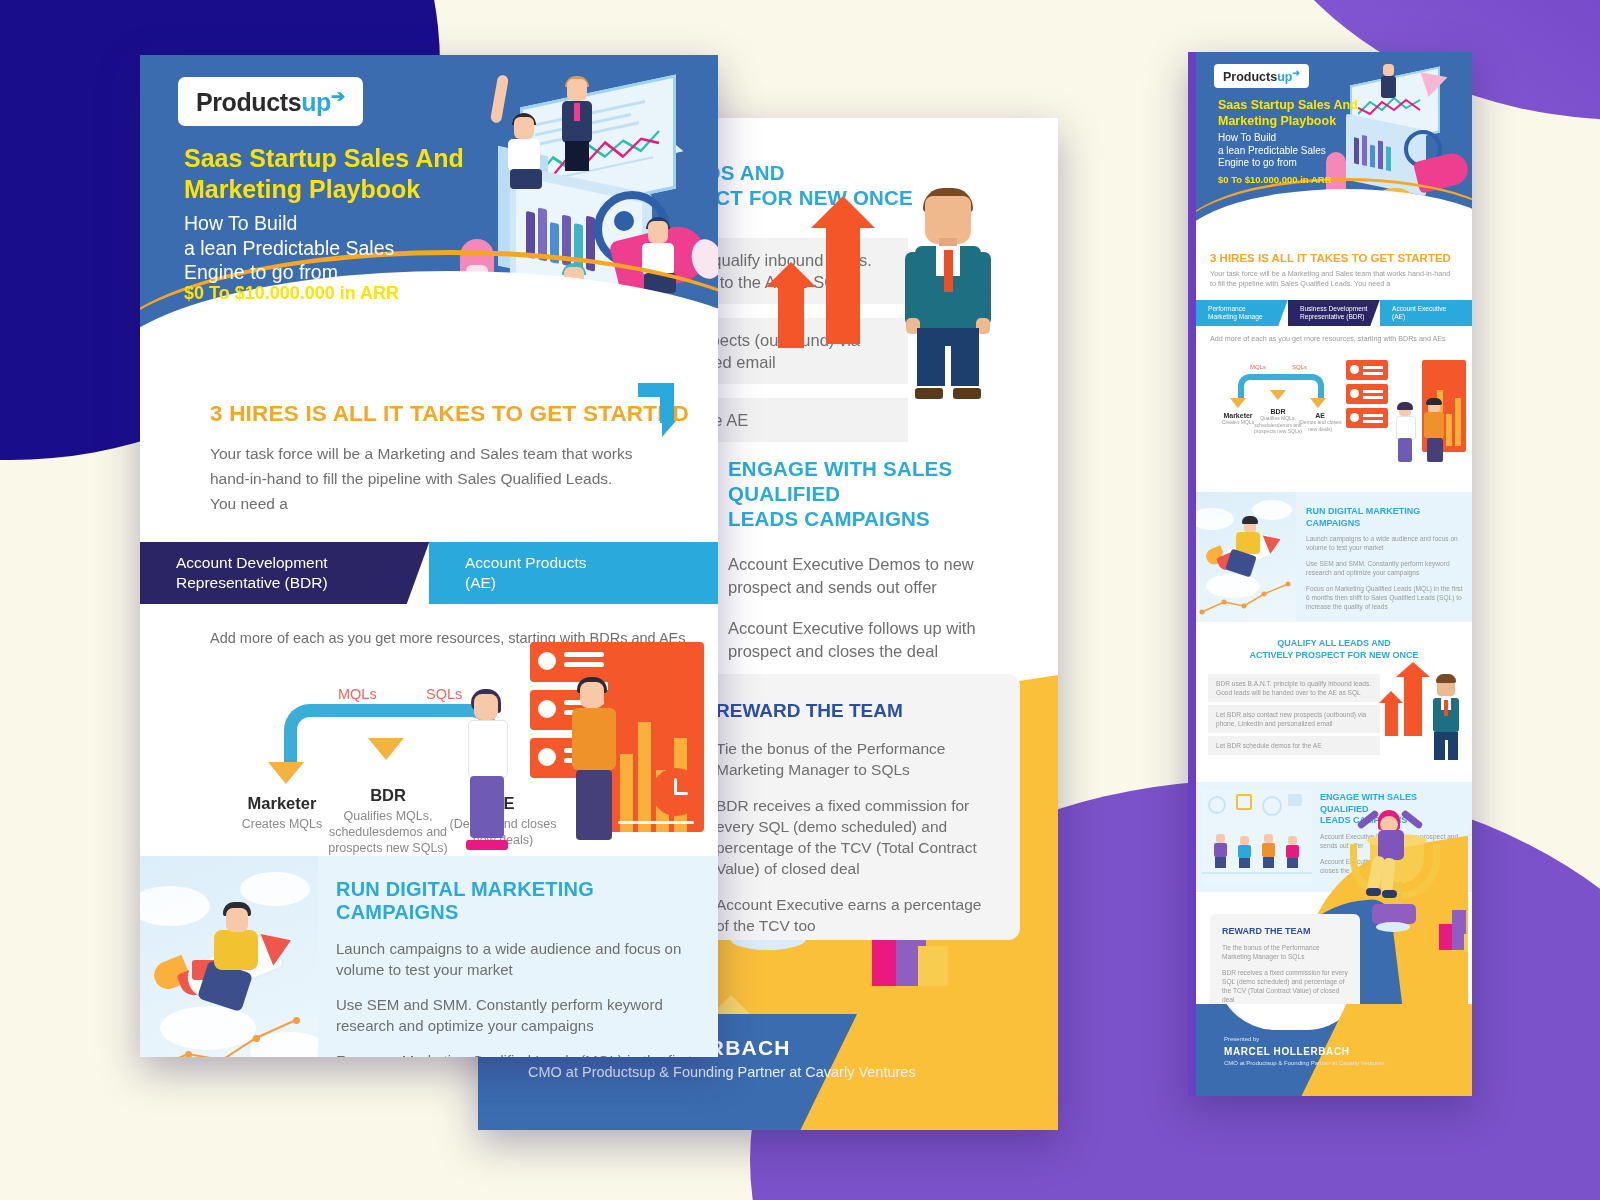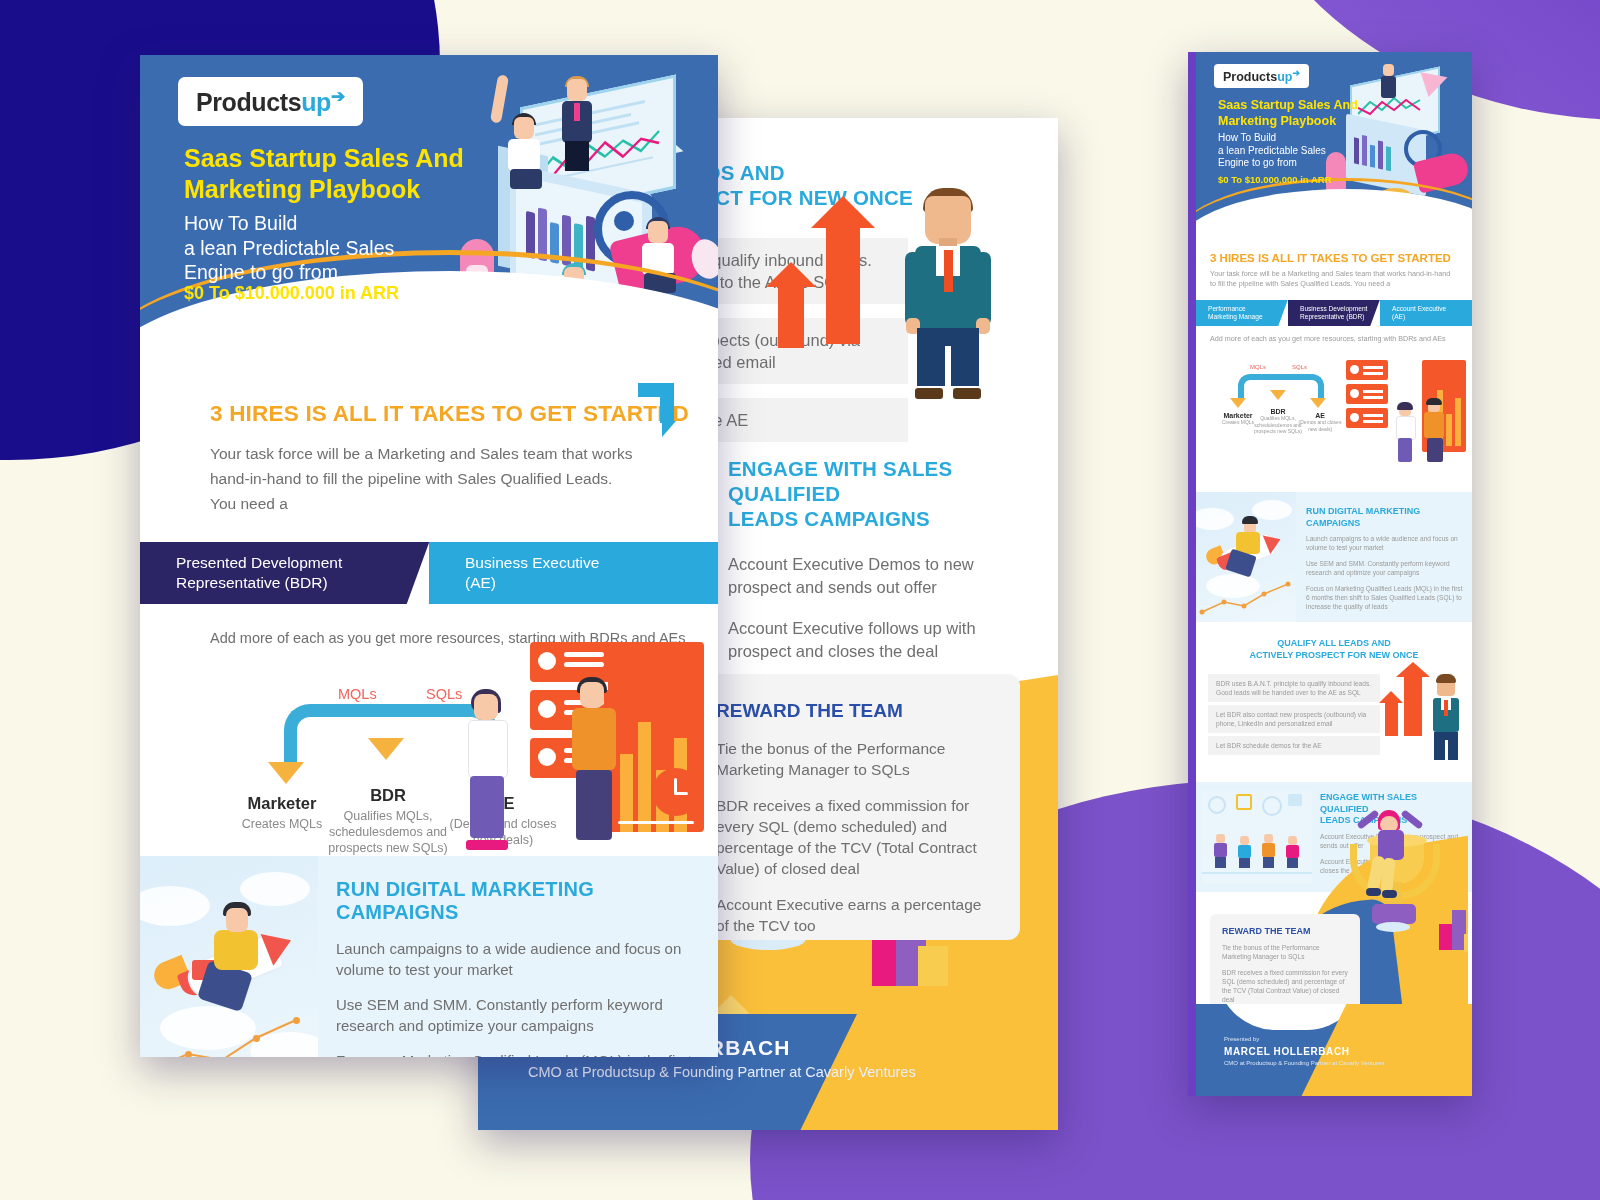--- a/index.html
+++ b/index.html
@@ -534,26 +534,26 @@
     <div class="sec-hire">
       <div class="hook">
           <i></i>
         </div>
       <h2><span>3 HIRES</span>
         <span>IS ALL IT TAKES TO GET STARTED</span></h2>
       <p class="lead">Your task force will be a Marketing and Sales team that works hand-in-hand to fill the pipeline with Sales Qualified Leads. You need a</p>
 
       <div class="tabs">
         <div class="tab navy">
-          <span style="white-space:pre-line;">Presented Development
+          <span style="white-space:pre-line;">Account Development
 Representative (BDR)</span>
           <span class="skew-w" style="right:-11px;"></span>
         </div>
         <div class="tab teal">
-          <span style="white-space:pre-line;">Business Executive
+          <span style="white-space:pre-line;">Account Products
 (AE)</span>
         </div>
       </div>
 
       <p class="addmore">Add more of each as you get more resources, starting with BDRs and AEs</p>
     </div>
 
     <div class="flow">
       <div style="position:absolute;left:70px;top:22px;width:330px;height:170px;">
         <span class="mqls">MQLs</span>

